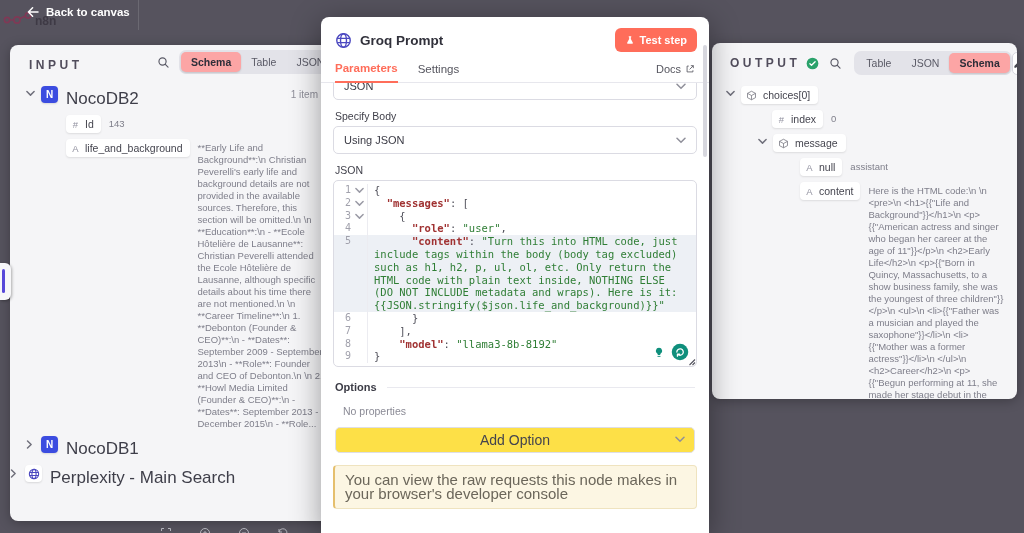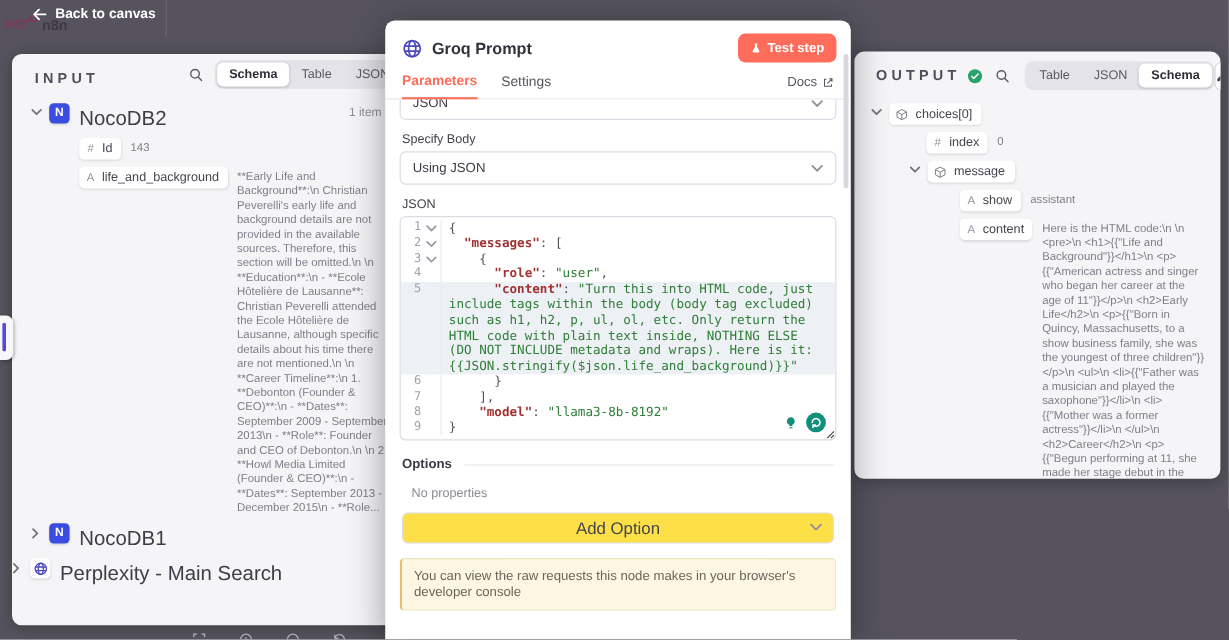--- a/index.html
+++ b/index.html
@@ -13,21 +13,21 @@
         font-size:11.5px;font-weight:700;cursor:pointer;z-index:3;}
   #logo{position:absolute;left:3px;top:11px;display:flex;align-items:flex-start;opacity:.8;z-index:2;}
   #logo-text{color:#39343f;font-weight:700;font-size:12px;margin-left:2px;margin-top:3px;}
   
   .panel{position:absolute;background:#f5f5f7;border-radius:8px;box-shadow:0 2px 12px rgba(0,0,0,.28);overflow:hidden;}
   #input-panel{left:10px;top:45px;width:650px;height:476px;}
   #output-panel{left:712px;top:43px;width:305px;height:356px;}
   .panel-title{font-size:12px;font-weight:700;letter-spacing:3.5px;color:#514d5c;}
   .seg-tabs{background:#e3e3e9;border-radius:7px;padding:2px;display:flex;}
   .seg-tab{padding:4px 10px;font-size:10.5px;color:#5a5a66;border-radius:5px;cursor:pointer;white-space:nowrap;}
-  .seg-tab.active{background:#ffffff;color:#2e2e39;font-weight:700;box-shadow:0 1px 2px rgba(0,0,0,.14);}
+  .seg-tab.active{background:#fca5a5;color:#2e2e39;font-weight:700;box-shadow:0 1px 2px rgba(0,0,0,.14);}
   #input-head{position:relative;height:36px;}
   #input-title{position:absolute;left:19px;top:13px;}
   #input-search{position:absolute;left:147px;top:11px;cursor:pointer;}
   #input-tabs{position:absolute;left:169px;top:5px;}
   #output-head{display:flex;align-items:center;height:36px;padding:2px 6px 0 10px;}
   #output-title{margin-left:8px;}
   #output-check{margin-left:6px;}
   #output-search{margin-left:10px;cursor:pointer;}
   #output-tabs{margin-left:12px;}
   .icon-btn{width:24px;height:21px;background:#fff;border:1px solid #d6d6de;border-radius:5px;
@@ -86,21 +86,21 @@
   .ed-grip{position:absolute;right:0;bottom:0;cursor:nwse-resize;}
   
   .options-head{display:flex;align-items:center;gap:10px;margin:14px 14px 0;font-size:11px;font-weight:700;color:#3b3b45;}
   .hr{flex:1;height:1px;background:#e9e9ef;}
   .no-props{font-size:10.5px;color:#8a8a95;margin:12px 0 0 22px;}
   .add-option{margin:10px 14px 0;height:24px;background:#fde047;border:1px solid #dedee6;border-radius:5px;
               position:relative;display:flex;align-items:center;justify-content:center;
               font-size:14px;color:#44444e;cursor:pointer;text-align:right;}
   .add-option .chev-abs{position:absolute;right:9px;top:8px;}
   .notice{margin:12px 12px 0;background:#fcf6e3;border:1px solid #efe3bf;border-left:2px solid #e5bf6d;
-          border-radius:4px;padding:7px 10px;font-size:11px;line-height:14px;color:#6b665a;}
+          border-radius:4px;padding:7px 10px;font-size:15px;line-height:14px;color:#6b665a;}
   #m-scrollbar{position:absolute;right:2px;top:28px;width:4px;height:112px;background:#d7d7de;border-radius:2px;cursor:pointer;}
   
   #left-tab{position:absolute;left:0;top:263px;width:11px;height:37px;background:#f7f7f9;
             border-radius:0 6px 6px 0;box-shadow:1px 1px 3px rgba(0,0,0,.3);z-index:4;cursor:pointer;}
   #left-tab .bar{position:absolute;left:2px;top:6px;width:3px;height:24px;background:#5748d9;border-radius:2px;}
   #canvas-controls{position:absolute;left:160px;top:527px;display:flex;gap:27px;z-index:1;}
 </style>
 </head>
 <body>
 
@@ -278,21 +278,21 @@
               <path d="M12 2.7l8.7 4.6v9.4L12 21.3l-8.7-4.6V7.3z" fill="none" stroke="#75757f" stroke-width="1.7" stroke-linejoin="round"></path>
               <path d="M12 12v9.3M3.3 7.3L12 12l8.7-4.7" fill="none" stroke="#75757f" stroke-width="1.7" stroke-linejoin="round"></path>
             </svg>
           </span>
           <span>message</span>
         </span>
   </div>
       <div class="trow" style="padding-left:88px">
     <span class="pill">
           <span class="tchar">A</span>
-          <span>show</span>
+          <span>null</span>
         </span>
     <span class="val">assistant</span>
   </div>
       <div class="trow" style="padding-left:88px">
     <span class="pill">
           <span class="tchar">A</span>
           <span>content</span>
         </span>
     <span class="val">Here is the HTML code:\n \n &lt;pre&gt;\n &lt;h1&gt;{{"Life and Background"}}&lt;/h1&gt;\n &lt;p&gt;{{"American actress and singer who began her career at the age of 11"}}&lt;/p&gt;\n &lt;h2&gt;Early Life&lt;/h2&gt;\n &lt;p&gt;{{"Born in Quincy, Massachusetts, to a show business family, she was the youngest of three children"}}&lt;/p&gt;\n &lt;ul&gt;\n &lt;li&gt;{{"Father was a musician and played the saxophone"}}&lt;/li&gt;\n &lt;li&gt;{{"Mother was a former actress"}}&lt;/li&gt;\n &lt;/ul&gt;\n &lt;h2&gt;Career&lt;/h2&gt;\n &lt;p&gt;{{"Begun performing at 11, she made her stage debut in the musical 'Brigadoon'"}}&lt;/p&gt;\n &lt;ol&gt;\n &lt;li&gt;{{"Appeared in numerous stage productions, including the Broadway musicals 'Flower Drum So...</span>
   </div>

